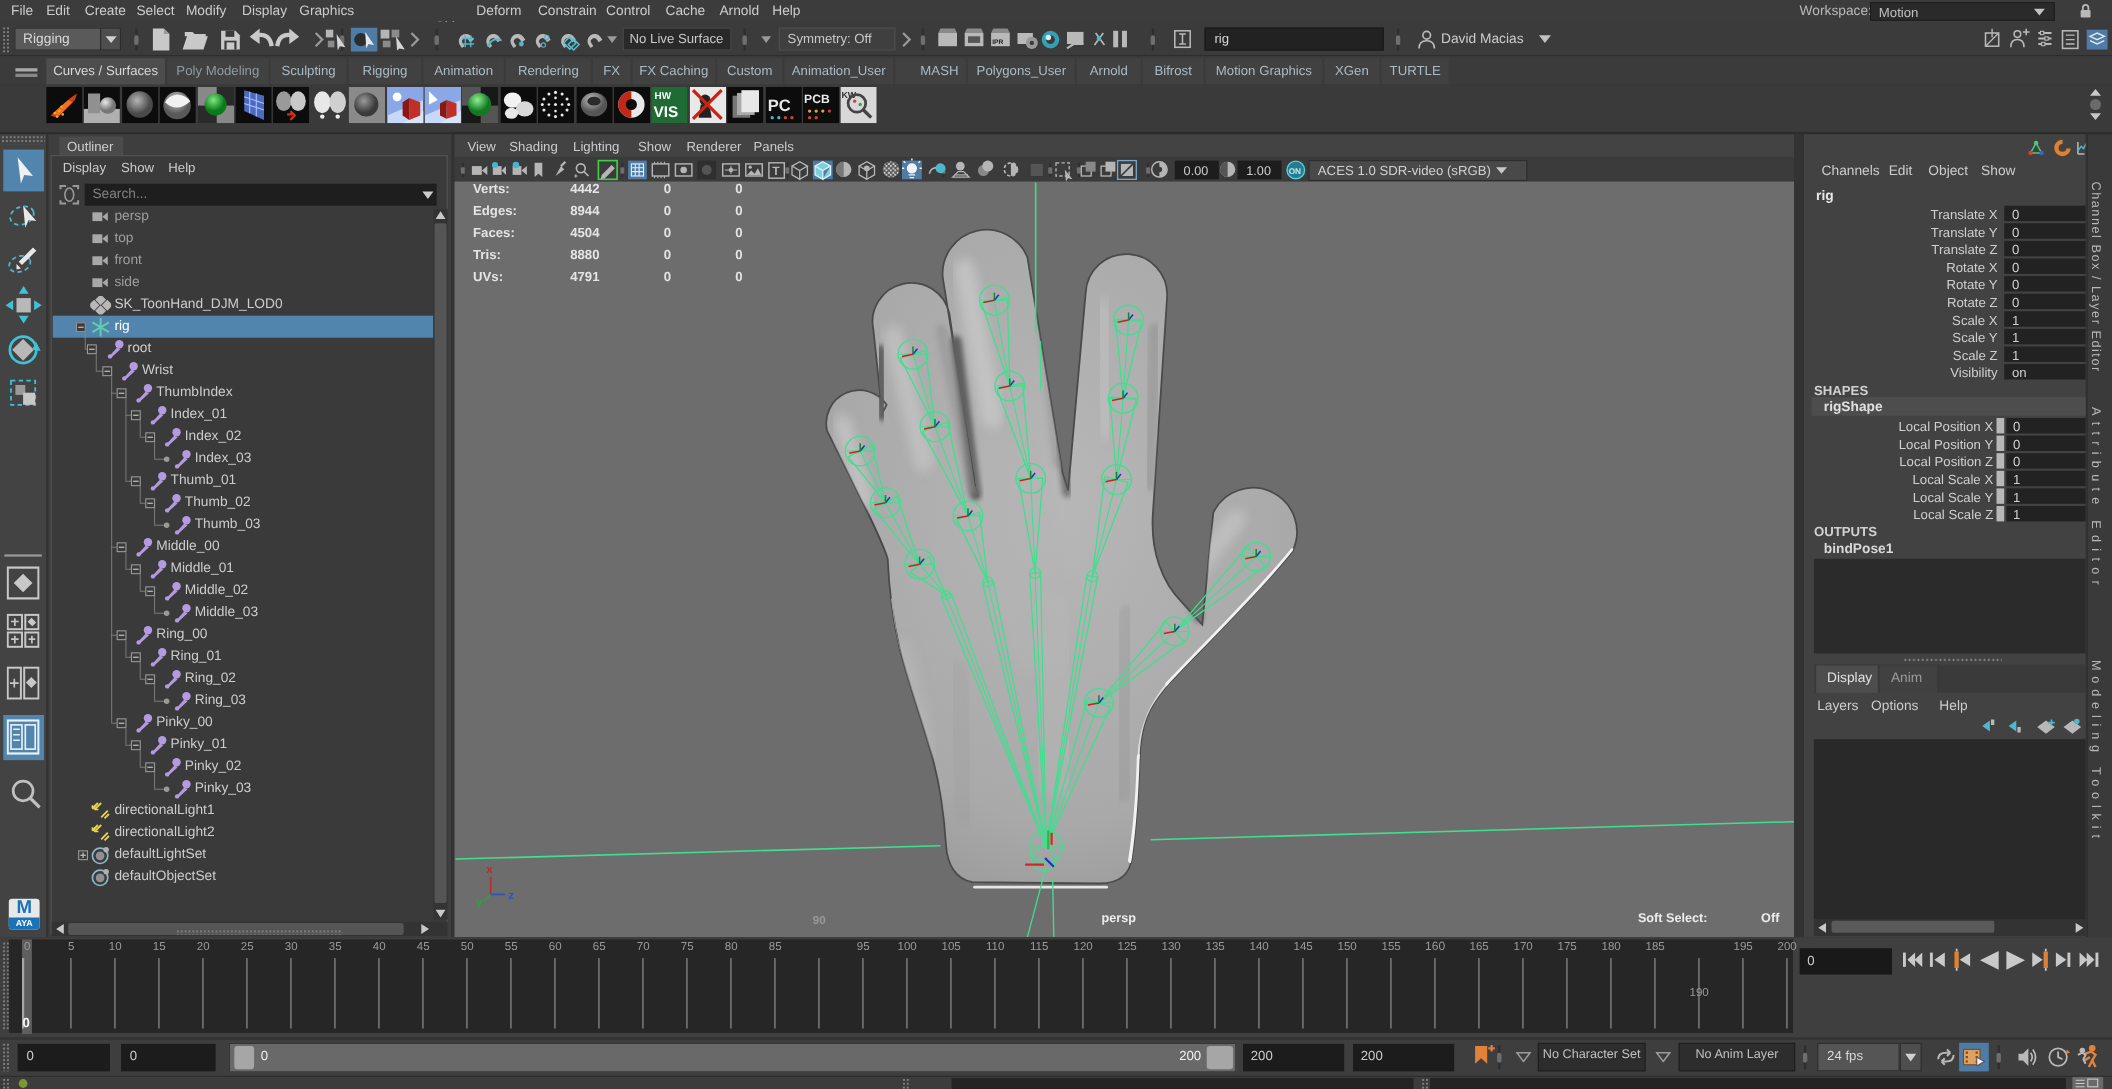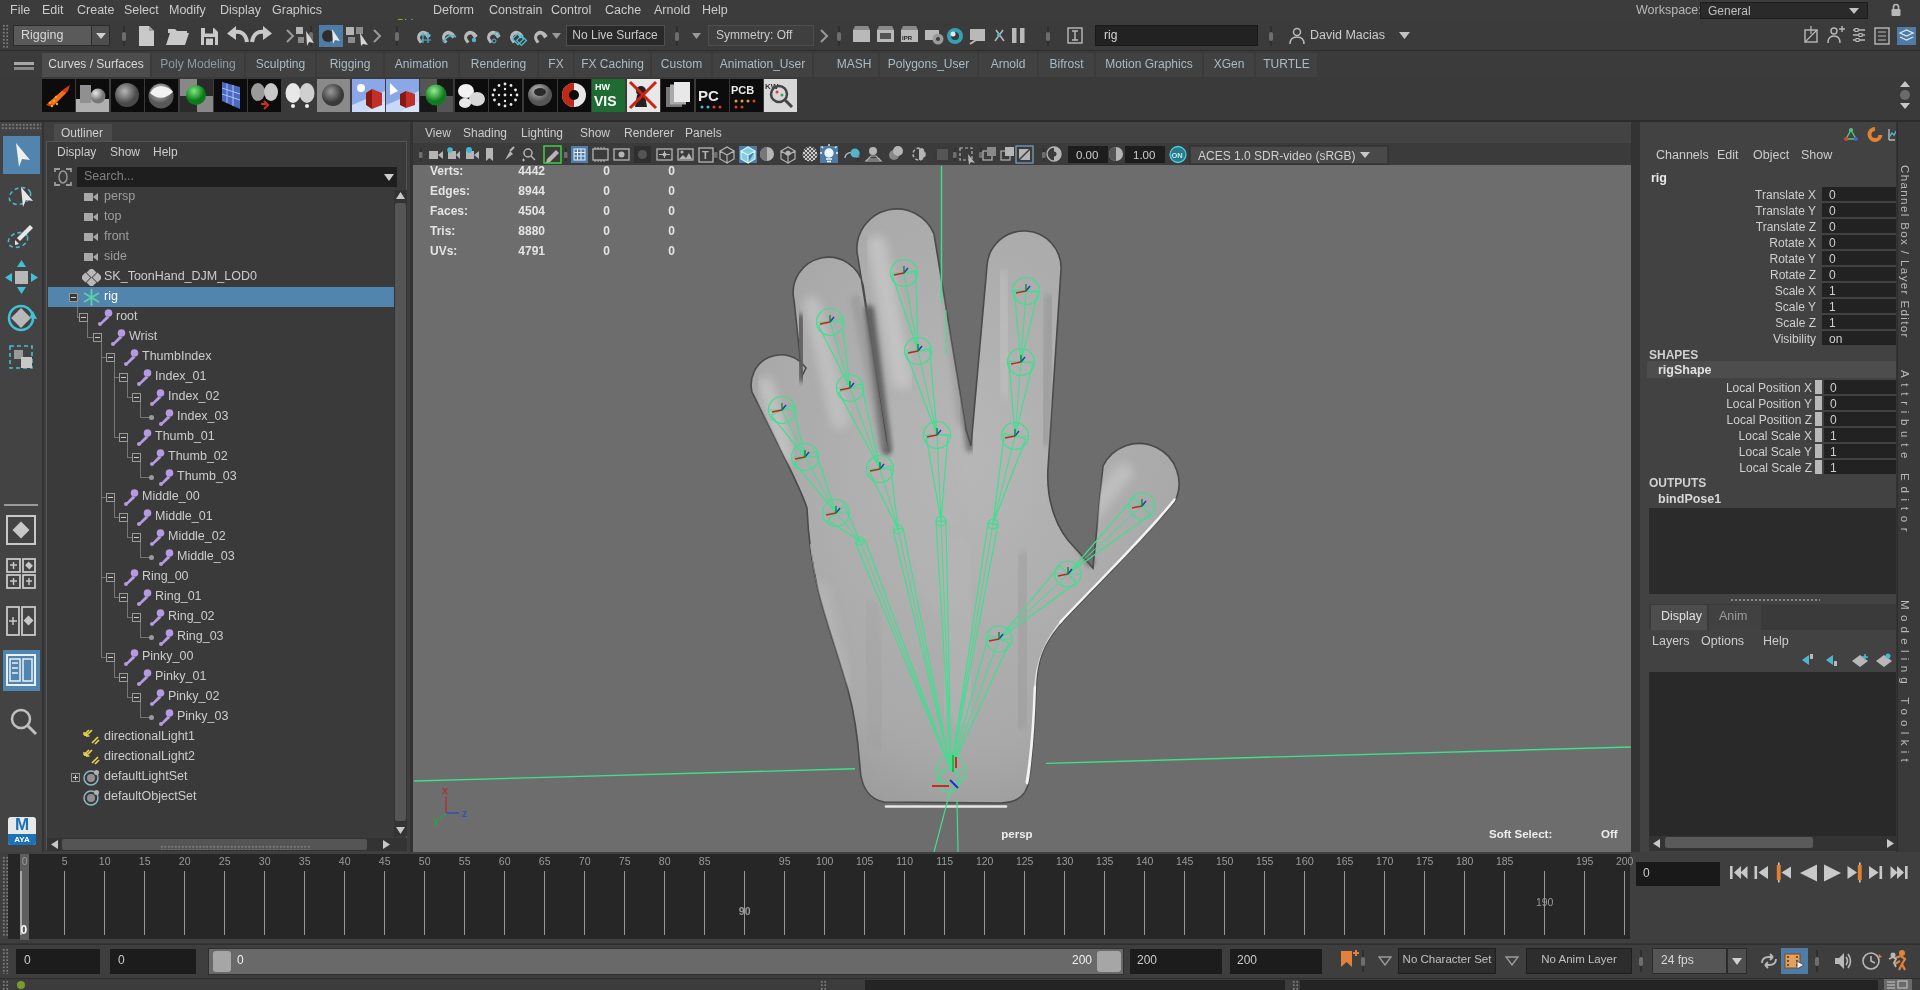--- a/index.html
+++ b/index.html
@@ -11,21 +11,21 @@
 <div style="position:absolute;left:336px;top:3px;font-size:12.5px;color:#cbcbcb;font-weight:normal;white-space:nowrap;margin-top:16px;">Skeleton</div>
 <div style="position:absolute;left:396px;top:17px;font-size:12.5px;color:#84cc16;font-weight:normal;white-space:nowrap;">Skin</div>
 <div style="position:absolute;left:433px;top:3px;font-size:12.5px;color:#cbcbcb;font-weight:normal;white-space:nowrap;">Deform</div>
 <div style="position:absolute;left:489px;top:3px;font-size:12.5px;color:#cbcbcb;font-weight:normal;white-space:nowrap;">Constrain</div>
 <div style="position:absolute;left:551px;top:3px;font-size:12.5px;color:#cbcbcb;font-weight:normal;white-space:nowrap;">Control</div>
 <div style="position:absolute;left:605px;top:3px;font-size:12.5px;color:#cbcbcb;font-weight:normal;white-space:nowrap;">Cache</div>
 <div style="position:absolute;left:654px;top:3px;font-size:12.5px;color:#cbcbcb;font-weight:normal;white-space:nowrap;">Arnold</div>
 <div style="position:absolute;left:702px;top:3px;font-size:12.5px;color:#cbcbcb;font-weight:normal;white-space:nowrap;">Help</div>
 <div style="position:absolute;left:1636px;top:3px;font-size:12.5px;color:#b8b8b8;font-weight:normal;white-space:nowrap;">Workspace:</div>
 <div style="position:absolute;left:1700px;top:2px;width:168px;height:17px;background:#2a2a2a;border:1px solid #1d1d1d;"></div>
-<div style="position:absolute;left:1708px;top:4px;font-size:12px;color:#c0c0c0;font-weight:normal;white-space:nowrap;">General</div>
+<div style="position:absolute;left:1708px;top:4px;font-size:12px;color:#c0c0c0;font-weight:normal;white-space:nowrap;">Motion</div>
 <svg style="position:absolute;left:1848px;top:7px" width="12" height="8">
     <path d="M1 1 L11 1 L6 7 Z" fill="#c2c2c2"></path>
   </svg>
 <svg style="position:absolute;left:1889px;top:3px" width="14" height="15">
     <rect x="2.5" y="6" width="9" height="7" rx="1" fill="#b8b8b8"></rect>
     <path d="M4.5 6 V4 a2.5 2.5 0 0 1 5 0 V6" fill="none" stroke="#b8b8b8" stroke-width="1.6"></path>
   </svg>
 <div style="position:absolute;left:0px;top:20px;width:1920px;height:31px;background:#3b3b3b;border-bottom:1px solid #2d2d2d;"></div>
 <div style="position:absolute;left:2px;top:24px;width:7px;height:24px;background-image:radial-gradient(#7e7e7e 0.8px, transparent 0.9px);background-size:3.5px 3.5px;"></div>
 <div style="position:absolute;left:13px;top:25px;width:97px;height:21px;background:#5a5a5a;border:1px solid #2b2b2b;"></div>
@@ -1290,21 +1290,21 @@
 <div style="position:absolute;left:544.7px;top:855px;transform:translateX(-50%);font-size:10.5px;color:#9a9a9a;font-weight:normal;white-space:nowrap;">65</div>
 <div style="position:absolute;left:543.9000000000001px;top:871px;width:1.6px;height:64px;background:#989898;"></div>
 <div style="position:absolute;left:584.7px;top:855px;transform:translateX(-50%);font-size:10.5px;color:#9a9a9a;font-weight:normal;white-space:nowrap;">70</div>
 <div style="position:absolute;left:583.9000000000001px;top:871px;width:1.6px;height:64px;background:#989898;"></div>
 <div style="position:absolute;left:624.7px;top:855px;transform:translateX(-50%);font-size:10.5px;color:#9a9a9a;font-weight:normal;white-space:nowrap;">75</div>
 <div style="position:absolute;left:623.9000000000001px;top:871px;width:1.6px;height:64px;background:#989898;"></div>
 <div style="position:absolute;left:664.7px;top:855px;transform:translateX(-50%);font-size:10.5px;color:#9a9a9a;font-weight:normal;white-space:nowrap;">80</div>
 <div style="position:absolute;left:663.9000000000001px;top:871px;width:1.6px;height:64px;background:#989898;"></div>
 <div style="position:absolute;left:704.7px;top:855px;transform:translateX(-50%);font-size:10.5px;color:#9a9a9a;font-weight:normal;white-space:nowrap;">85</div>
 <div style="position:absolute;left:703.9000000000001px;top:871px;width:1.6px;height:64px;background:#989898;"></div>
-<div style="position:absolute;left:744.7px;top:905px;transform:translateX(-50%);font-size:10.5px;color:#9a9a9a;font-weight:bold;white-space:nowrap;">90</div>
+<div style="position:absolute;left:744.7px;top:831px;transform:translateX(-50%);font-size:10.5px;color:#9a9a9a;font-weight:bold;white-space:nowrap;">90</div>
 <div style="position:absolute;left:743.9000000000001px;top:871px;width:1.6px;height:64px;background:#989898;"></div>
 <div style="position:absolute;left:784.7px;top:855px;transform:translateX(-50%);font-size:10.5px;color:#9a9a9a;font-weight:normal;white-space:nowrap;">95</div>
 <div style="position:absolute;left:783.9000000000001px;top:871px;width:1.6px;height:64px;background:#989898;"></div>
 <div style="position:absolute;left:824.7px;top:855px;transform:translateX(-50%);font-size:10.5px;color:#9a9a9a;font-weight:normal;white-space:nowrap;">100</div>
 <div style="position:absolute;left:823.9000000000001px;top:871px;width:1.6px;height:64px;background:#989898;"></div>
 <div style="position:absolute;left:864.7px;top:855px;transform:translateX(-50%);font-size:10.5px;color:#9a9a9a;font-weight:normal;white-space:nowrap;">105</div>
 <div style="position:absolute;left:863.9000000000001px;top:871px;width:1.6px;height:64px;background:#989898;"></div>
 <div style="position:absolute;left:904.7px;top:855px;transform:translateX(-50%);font-size:10.5px;color:#9a9a9a;font-weight:normal;white-space:nowrap;">110</div>
 <div style="position:absolute;left:903.9000000000001px;top:871px;width:1.6px;height:64px;background:#989898;"></div>
 <div style="position:absolute;left:944.7px;top:855px;transform:translateX(-50%);font-size:10.5px;color:#9a9a9a;font-weight:normal;white-space:nowrap;">115</div>

